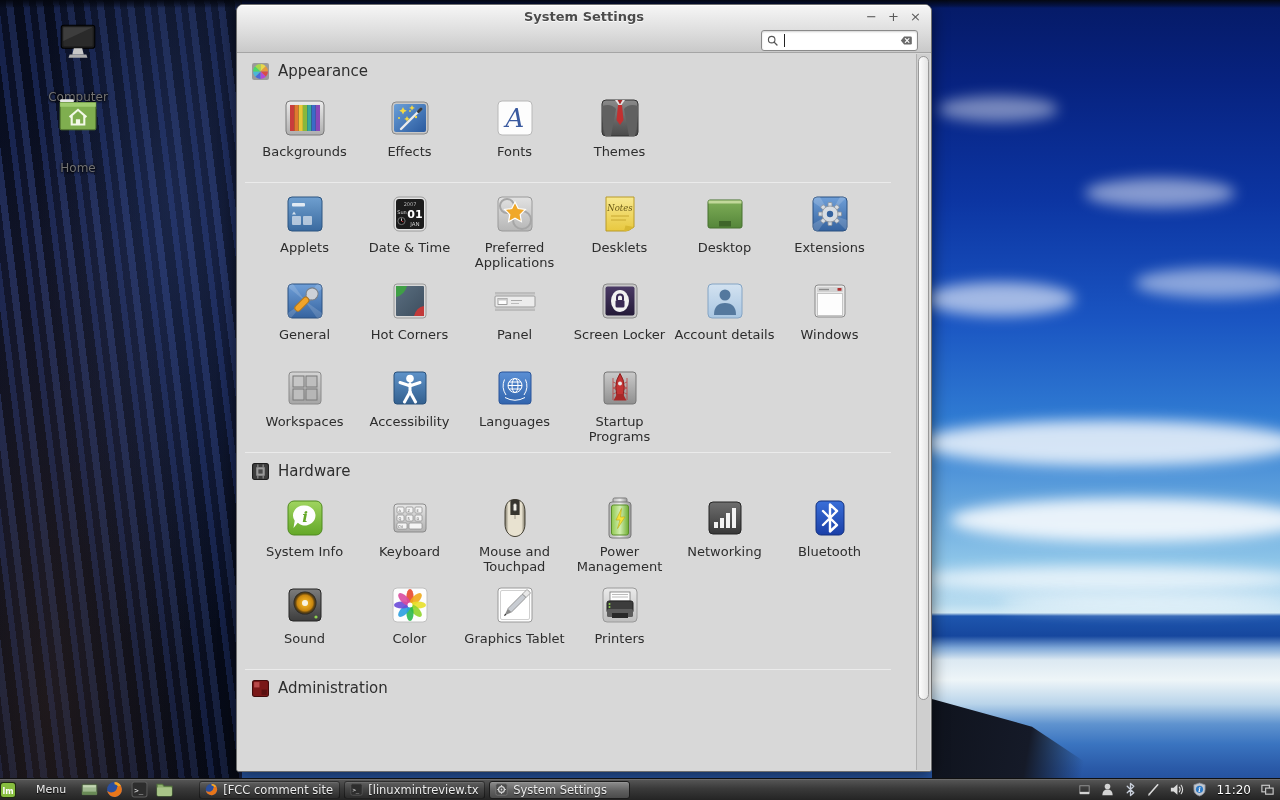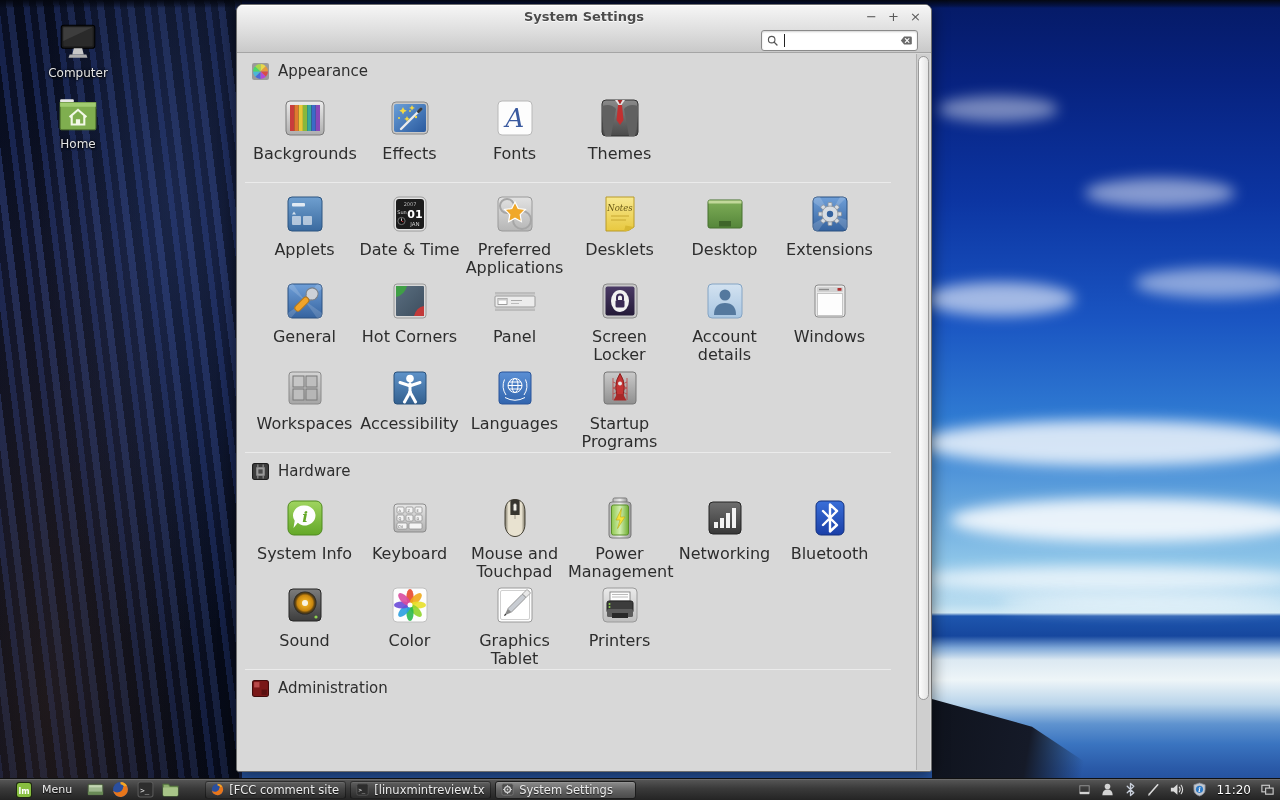--- a/index.html
+++ b/index.html
@@ -34,21 +34,21 @@
       radial-gradient(ellipse at 20% 88%, rgba(95,62,40,.28), transparent 60%),
       radial-gradient(ellipse at 70% 25%, rgba(60,85,150,.30), transparent 55%),
       repeating-linear-gradient(83deg, rgba(30,45,95,.50) 0 6px, rgba(8,12,28,.62) 6px 13px,
         rgba(48,64,115,.35) 13px 20px, rgba(5,8,18,.66) 20px 30px),
       linear-gradient(180deg,#0c1430 0%,#16214c 30%,#101a3e 55%,#0a1228 80%,#060a18 100%); }
   .canopy { position:absolute; top:0; left:0; width:100%; height:8px;
     background:linear-gradient(180deg,rgba(4,7,15,.95),rgba(4,7,15,.35) 75%,transparent); }
 
   
   .dicon { position:absolute; width:78px; display:flex; flex-direction:column; align-items:center;
-    color:#e5e5e5; font-size:12px; text-shadow:0 1px 2px #000,0 0 3px #000; cursor:pointer; }
+    color:#737373; font-size:12px; text-shadow:0 1px 2px #000,0 0 3px #000; cursor:pointer;gap:24px; }
   .dicon svg { width:42px; height:42px; display:block; }
   .dicon .dlabel { margin-top:2px; }
   .dicon-computer { left:39px; top:22px; }
   .dicon-home { left:39px; top:93px; }
 
   
   .window { position:absolute; left:236px; top:4px; width:696px; height:768px;
     background:#d8d8d8; border:1px solid #6f6f6f; border-radius:7px 7px 3px 3px;
     box-shadow:0 3px 16px rgba(0,0,0,.55); display:flex; flex-direction:column; overflow:hidden; }
   .titlebar { flex:none; height:48px; background:linear-gradient(180deg,#f6f6f6,#dcdcdc 60%,#c9c9c9);
@@ -73,29 +73,29 @@
   .thumb { position:absolute; left:1px; right:1px; top:2px; height:644px;
     background:linear-gradient(90deg,#fdfdfd,#e4e4e4); border:1px solid #989898; border-radius:6px; }
 
   .sep { height:1px; background:#c2c2c2; border-bottom:1px solid #ebebeb; margin:3px 8px 0 8px; }
   .sec-header { display:flex; align-items:center; gap:9px; padding:9px 0 7px 15px; }
   .sec-icon svg { width:17px; height:17px; display:block; }
   .sec-title { font-size:15px; color:#2e2e2e; }
   .grid { display:grid; grid-template-columns:repeat(6,105px); grid-auto-rows:87px; margin-left:15px; }
   .tile { display:flex; flex-direction:column; align-items:center; padding-top:7px; cursor:pointer; border-radius:4px; }
   .tile-icon svg { width:48px; height:48px; display:block; }
-  .tile-label { margin-top:3px; font-size:16px; color:#2d2d2d; text-align:center; line-height:1.12; max-width:103px; }
+  .tile-label { margin-top:3px; font-size:13px; color:#2d2d2d; text-align:center; line-height:1.12; max-width:103px; }
   .section { padding-bottom:5px; }
 
   
   .taskbar { position:absolute; left:0; bottom:0; width:1280px; height:22px;
     background:linear-gradient(180deg,#585858,#3a3a3a 45%,#242424);
     border-top:1px solid #101010; box-shadow:inset 0 1px 0 rgba(255,255,255,.12);
     display:flex; align-items:center; color:#e0e0e0; z-index:50; }
-  .menu-btn { display:flex; align-items:center; gap:10px; padding:0 9px 0 16px; height:100%; cursor:pointer; }
+  .menu-btn { display:flex; align-items:center; gap:20px; padding:0 9px 0 0; height:100%; cursor:pointer; }
   .menu-btn svg { width:16px; height:16px; display:block; }
   .menu-label { font-size:11px; color:#ededed; text-shadow:0 1px 1px #000; }
   .launchers { display:flex; align-items:center; gap:8px; padding:0 10px 0 6px; }
   .launcher { cursor:pointer; }
   .launcher svg { width:17px; height:17px; display:block; }
   .win-buttons { display:flex; gap:4px; margin-left:16px; }
   .win-btn { width:141px; height:18px; border-radius:3px; display:flex; align-items:center; gap:5px;
     padding:0 5px; cursor:pointer;
     background:linear-gradient(180deg,rgba(255,255,255,.10),rgba(255,255,255,.02));
     border:1px solid rgba(0,0,0,.45); box-shadow:inset 0 1px 0 rgba(255,255,255,.08); }

